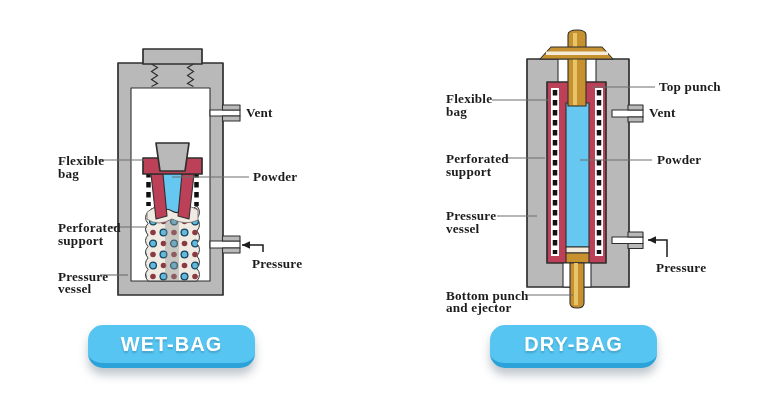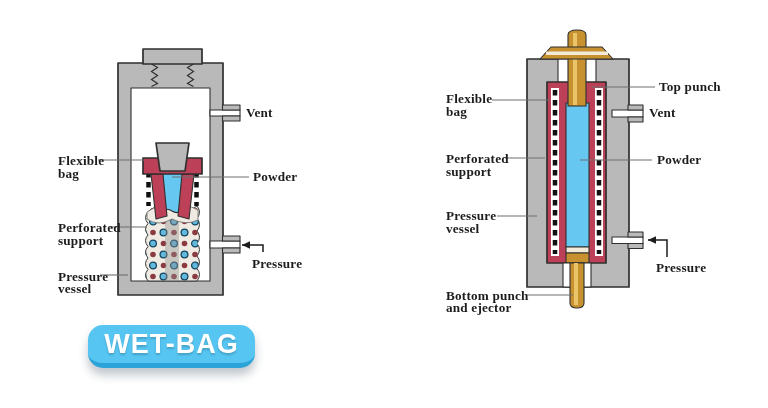--- a/index.html
+++ b/index.html
@@ -9,21 +9,21 @@
   .thin{stroke:#2f2f2f;stroke-width:1.1;stroke-linejoin:round;}
   .lbl{font-family:"Liberation Serif",serif;font-size:13.2px;font-weight:600;
        fill:#1c1c1c;letter-spacing:.2px;}
   .leader{stroke:#6e6e6e;stroke-width:1.1;}
   .arrow{stroke:#1d1d1d;stroke-width:1.5;fill:none;}
   .threadline{stroke:#2f2f2f;stroke-width:1.2;fill:none;}
   .dashrim{stroke:#101010;stroke-width:4.5;stroke-dasharray:5.5 4.5;}
   .dashrim-bg{stroke:#ffffff;stroke-width:6;}
   .badge{position:absolute;width:167px;height:38px;background:#56c5f2;border-radius:15px;
          border-bottom:5px solid #2ba3d8;box-shadow:0 7px 10px rgba(115,130,145,.45);
-         color:#fff;font-family:"Liberation Sans",sans-serif;font-weight:800;font-size:27px;
+         color:#fff;font-family:"Liberation Sans",sans-serif;font-weight:800;font-size:20px;
          line-height:38px;text-align:center;letter-spacing:1px;
          text-shadow:0 2px 2px rgba(0,0,0,.18);cursor:pointer;}
 </style>
 </head>
 <body>
 
 <div class="canvas">
 <svg width="768" height="408" viewBox="0 0 768 408">
   <defs>
     <pattern id="dots" width="21" height="22" patternUnits="userSpaceOnUse" x="148" y="216">
@@ -178,13 +178,14 @@
     <text x="446" y="220" class="lbl">Pressure</text>
     <text x="446" y="233" class="lbl">vessel</text>
     <text x="656" y="272" class="lbl">Pressure</text>
     <text x="446" y="300" class="lbl">Bottom punch</text>
     <text x="446" y="312" class="lbl">and ejector</text>
   </g>
 </svg>
 
 
 <div class="badge" style="left:88px;top:325px">WET-BAG</div>
+<div class="badge" style="left:490px;top:325px">DRY-BAG</div>
 </div>
 
 </body></html>

